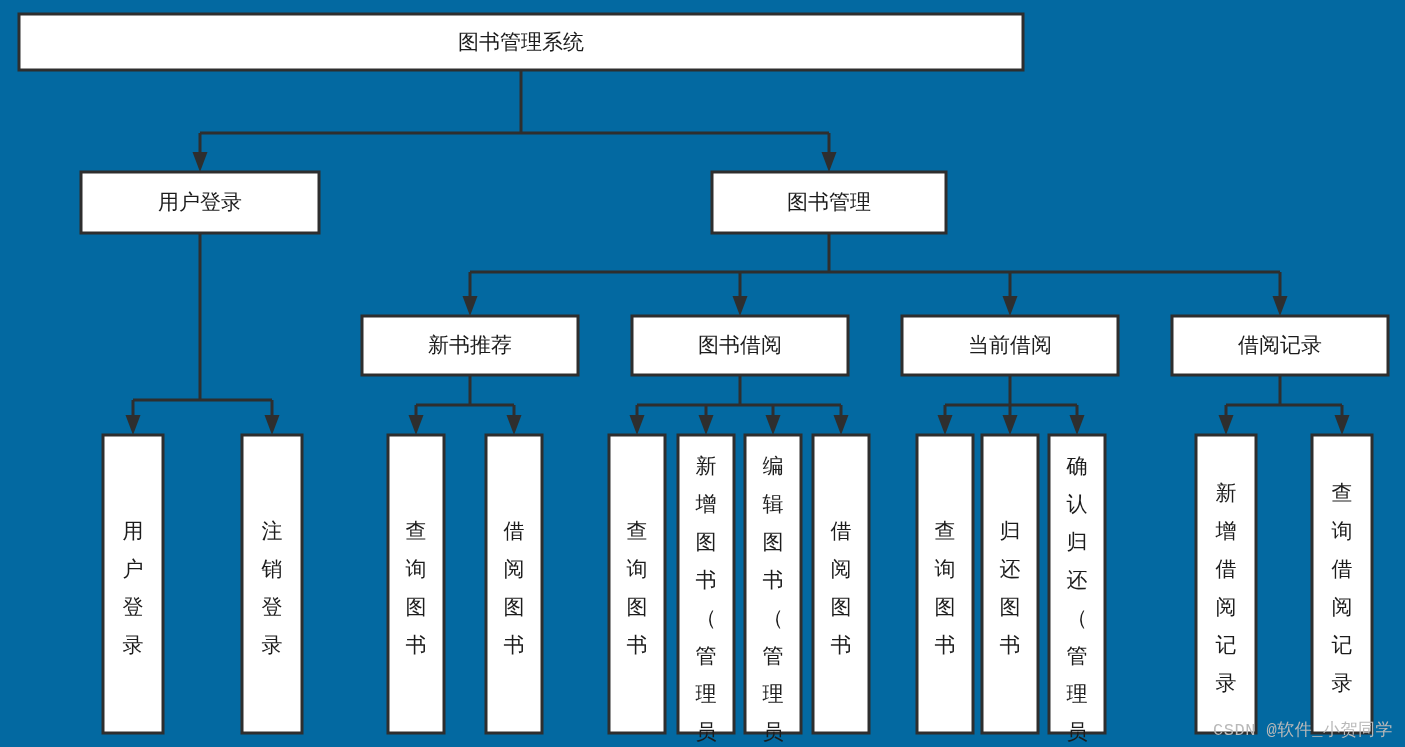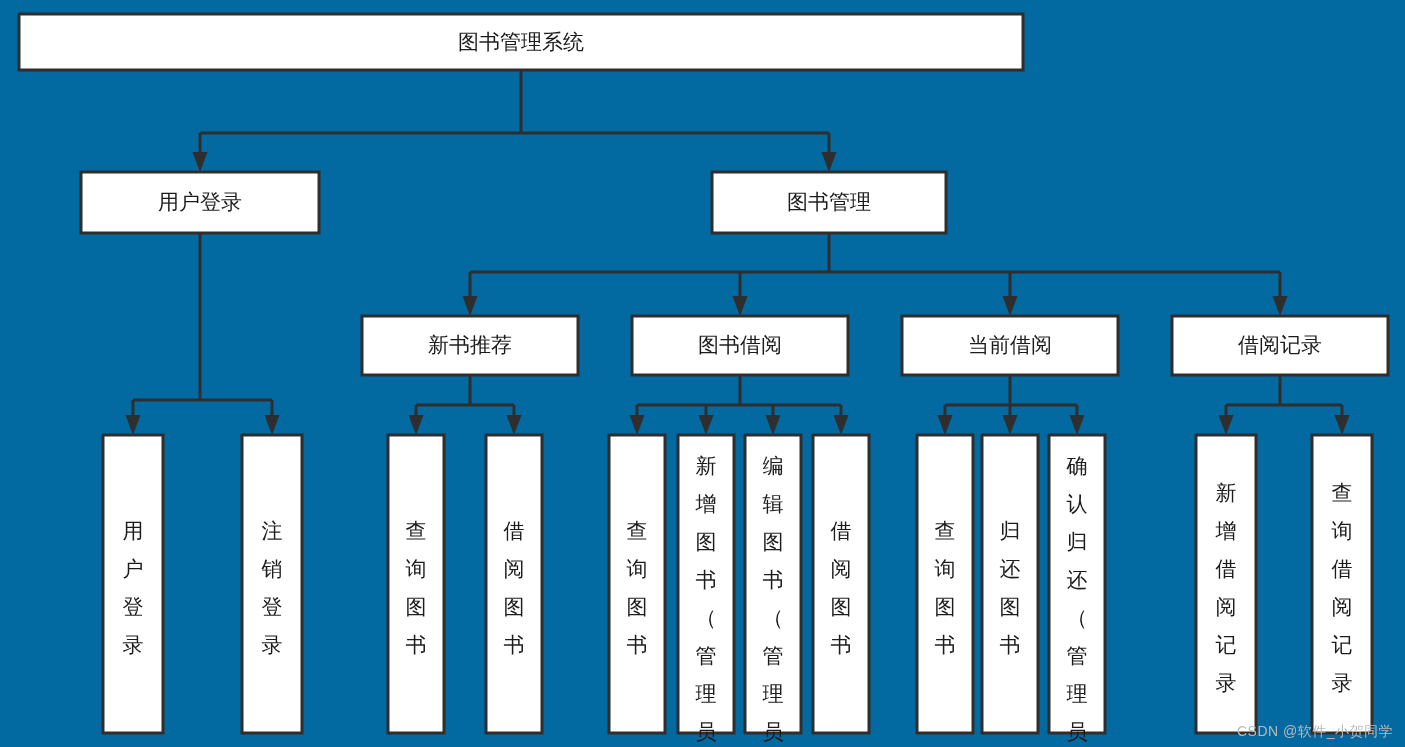--- a/index.html
+++ b/index.html
@@ -35,22 +35,22 @@
   .node-label-v{
     font-family:"Liberation Sans","DejaVu Sans",sans-serif;
     font-size:21px;
     fill:#1c1c1c;
     text-anchor:middle;
   }
   .watermark{
     position:absolute;
     right:12px;
     bottom:6px;
-    font-family:Liberation Sans, sans-serif;
-    font-size:14px;
+    font-family:Liberation Mono, monospace;
+    font-size:17px;
     color:#b9b9b9;
     letter-spacing:.5px;
     white-space:nowrap;
     user-select:none;
   }
 </style>
 </head>
 <body>
 
 <div id="diagram-root">

